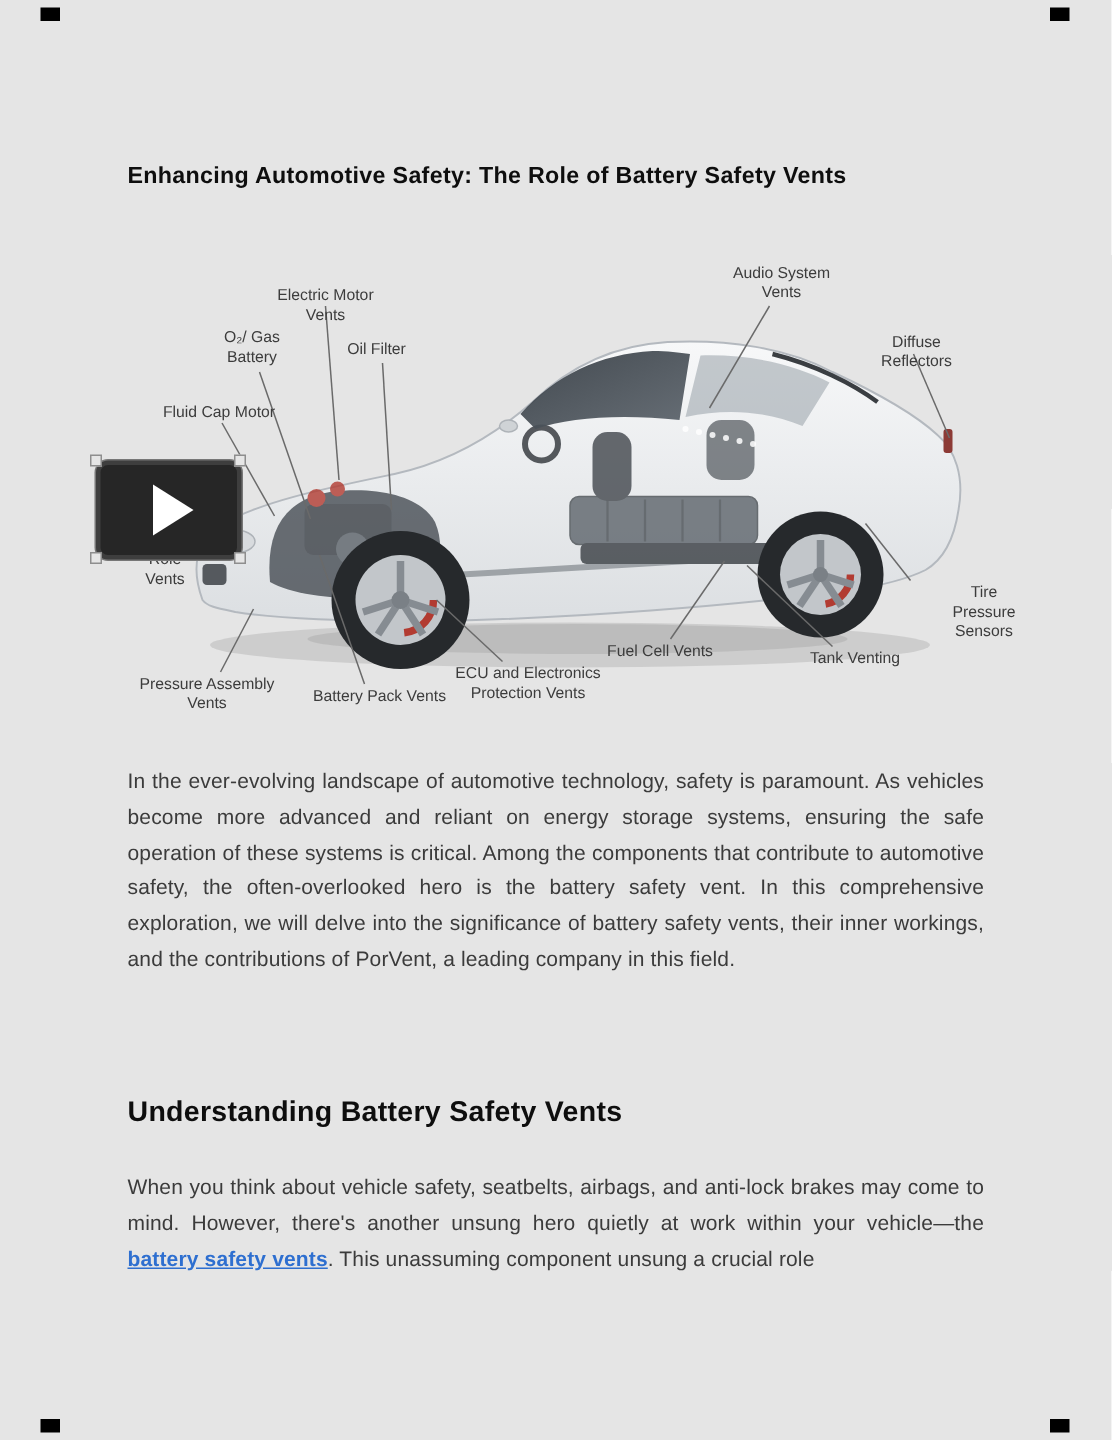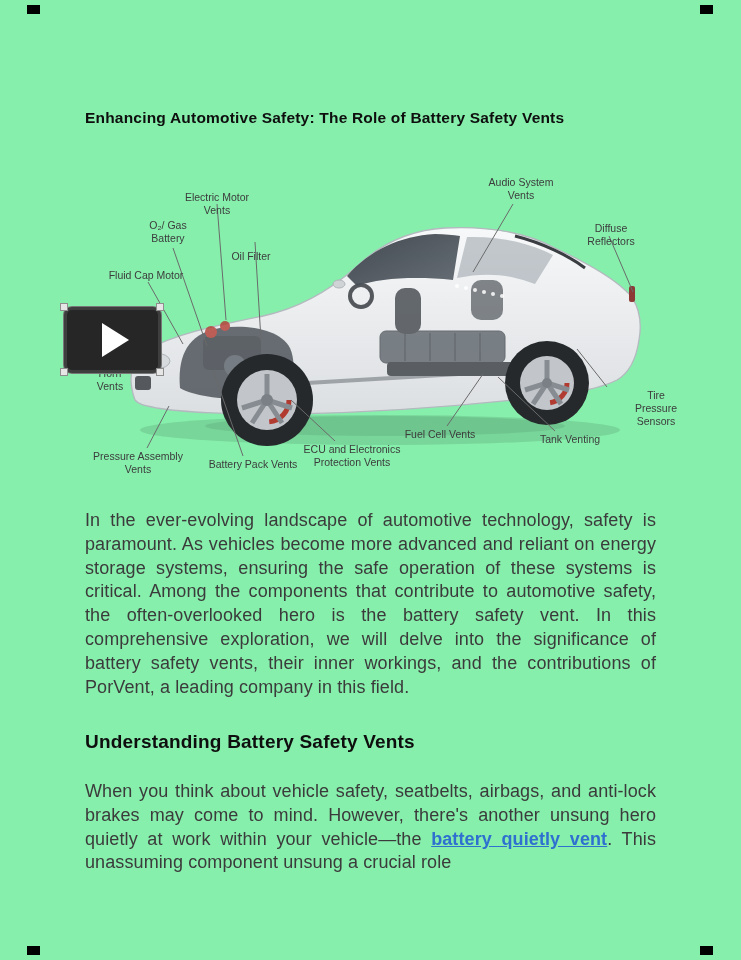--- a/index.html
+++ b/index.html
@@ -1,18 +1,18 @@
 <!DOCTYPE html>
 <html><head>
 <meta charset="utf-8">
 <style>
   * { margin:0; padding:0; box-sizing:border-box; }
   html,body { width:741px; height:960px; background:#ffffff; overflow:hidden;
               font-family:"Liberation Sans", sans-serif; }
-  #page { position:relative; width:741px; height:960px; background:#86efac; }
+  #page { position:relative; width:741px; height:960px; background:#e5e5e5; }
 
   .corner-mark { position:absolute; width:13px; height:9px; background:#000; }
   .corner-mark.tl { left:27px; top:5px; }
   .corner-mark.tr { left:700px; top:5px; }
   .corner-mark.bl { left:27px; top:946px; }
   .corner-mark.br { left:700px; top:946px; }
 
   .doc-title { position:absolute; left:85px; top:109px; width:580px;
                font-size:15.5px; font-weight:bold; color:#0e0e0e; letter-spacing:.2px; }
 
@@ -32,21 +32,21 @@
               border-left:27px solid #ffffff;
               border-top:17px solid transparent; border-bottom:17px solid transparent; }
   .handle { position:absolute; width:8px; height:8px; background:#e6e6e6;
             border:1px solid #8e8e8e; z-index:6; }
   .handle.tl { left:60px; top:303px; }
   .handle.tr { left:156px; top:303px; }
   .handle.bl { left:60px; top:368px; }
   .handle.br { left:156px; top:368px; }
 
   
-  .body-text { position:absolute; left:85px; width:571px; font-size:18px;
+  .body-text { position:absolute; left:85px; width:571px; font-size:14px;
                line-height:23.8px; color:#3b3b3b; text-align:justify; letter-spacing:.1px; }
   #para1 { top:509px; }
   #para2 { top:780px; }
   .section-heading { position:absolute; left:85px; top:731px; width:580px;
                font-size:19px; font-weight:bold; color:#0e0e0e; letter-spacing:.2px; }
   a.inline-link { color:#2e6fd0; font-weight:bold; text-decoration:underline; cursor:pointer; }
 </style>
 </head>
 <body>
 
@@ -165,26 +165,26 @@
           <line x1="362" y1="258" x2="398" y2="206"></line>
           <line x1="470" y1="263" x2="413" y2="209"></line>
           <line x1="522" y1="219" x2="492" y2="181"></line>
         </g>
     </svg>
     <div id="labels">
         <div class="fig-label" style="left: 132px; top: 8px; color: rgb(60, 60, 60); margin-top: 15px;">Electric Motor
 Vents</div>
         <div class="fig-label" style="left: 83px; top: 51px; color: rgb(60, 60, 60);">O₂/ Gas
 Battery</div>
-        <div class="fig-label" style="left: 166px; top: 59px; color: rgb(60, 60, 60); margin-top: 23px;">Oil Filter</div>
+        <div class="fig-label" style="left: 166px; top: 59px; color: rgb(60, 60, 60);">Oil Filter</div>
         <div class="fig-label" style="left: 436px; top: 8px; color: rgb(60, 60, 60);">Audio System
 Vents</div>
         <div class="fig-label" style="left: 526px; top: 54px; color: rgb(60, 60, 60);">Diffuse Reflectors</div>
         <div class="fig-label" style="left: 61px; top: 101px; color: rgb(60, 60, 60);">Fluid Cap Motor</div>
-        <div class="fig-label" style="left: 25px; top: 199px; color: rgb(60, 60, 60);">Horn
+        <div class="fig-label" style="left: 25px; top: 199px; color: rgb(60, 60, 60);">Role
 Vents</div>
         <div class="fig-label" style="left: 53px; top: 282px; color: rgb(60, 60, 60);">Pressure Assembly
 Vents</div>
         <div class="fig-label" style="left: 168px; top: 290px; color: rgb(60, 60, 60);">Battery Pack Vents</div>
         <div class="fig-label" style="left: 267px; top: 275px; color: rgb(60, 60, 60);">ECU and Electronics
 Protection Vents</div>
         <div class="fig-label" style="left: 355px; top: 260px; color: rgb(60, 60, 60);">Fuel Cell Vents</div>
         <div class="fig-label" style="left: 485px; top: 265px; color: rgb(60, 60, 60);">Tank Venting</div>
         <div class="fig-label" style="left: 531px; top: 221px; color: rgb(60, 60, 60); margin-left: 40px;">Tire Pressure
 Sensors</div>
@@ -196,15 +196,15 @@
   </div>
   <div class="handle tl"></div>
   <div class="handle tr"></div>
   <div class="handle bl"></div>
   <div class="handle br"></div>
 
   <p id="para1" class="body-text">In the ever-evolving landscape of automotive technology, safety is paramount. As vehicles become more advanced and reliant on energy storage systems, ensuring the safe operation of these systems is critical. Among the components that contribute to automotive safety, the often-overlooked hero is the battery safety vent. In this comprehensive exploration, we will delve into the significance of battery safety vents, their inner workings, and the contributions of PorVent, a leading company in this field.</p>
 
   <h2 class="section-heading">Understanding Battery Safety Vents</h2>
 
-  <p id="para2" class="body-text"><span>When you think about vehicle safety, seatbelts, airbags, and anti-lock brakes may come to mind. However, there's another unsung hero quietly at work within your vehicle—the </span><a class="inline-link">battery quietly vent</a><span>. This unassuming component unsung a crucial role</span></p>
+  <p id="para2" class="body-text"><span>When you think about vehicle safety, seatbelts, airbags, and anti-lock brakes may come to mind. However, there's another unsung hero quietly at work within your vehicle—the </span><a class="inline-link">battery safety vents</a><span>. This unassuming component unsung a crucial role</span></p>
 
 </div>
 
 </body></html>

